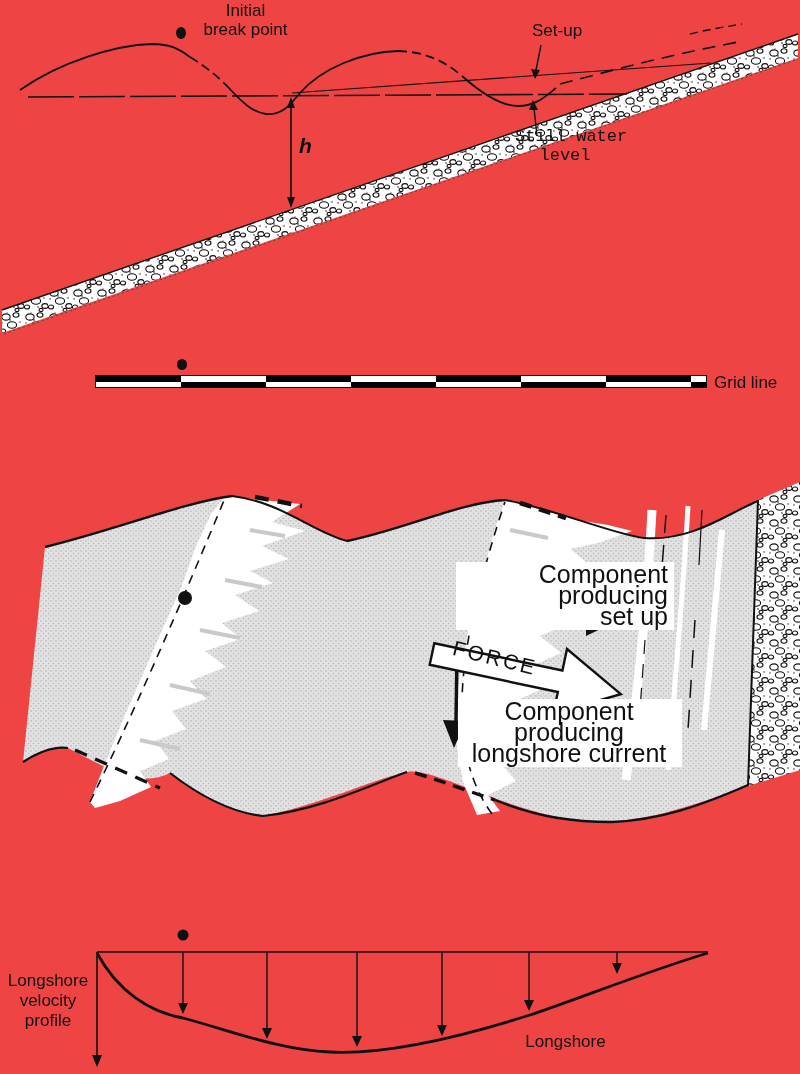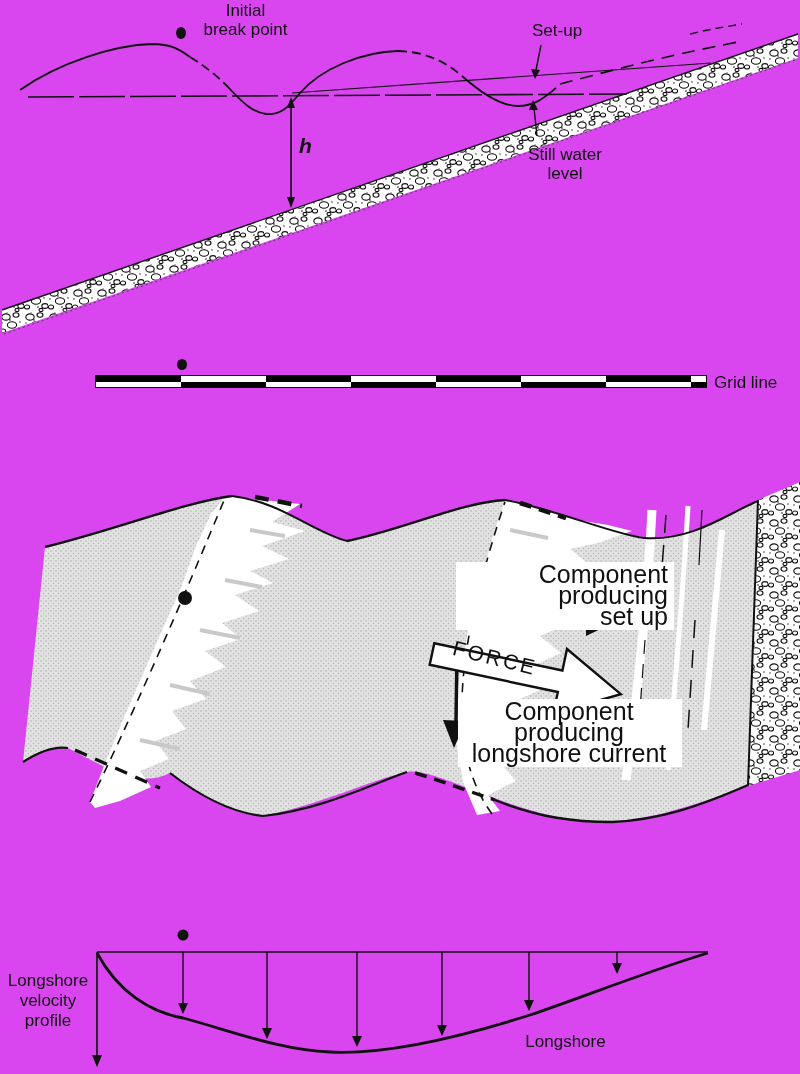--- a/index.html
+++ b/index.html
@@ -1,24 +1,24 @@
 <!DOCTYPE html>
 <html><head>
 <meta charset="utf-8">
 <style>
   html,body{margin:0;padding:0;background:#fff;}
-  #fig{position:relative;width:800px;height:1074px;background:#d946ef;overflow:hidden;
+  #fig{position:relative;width:800px;height:1074px;background:#ef4444;overflow:hidden;
        font-family:"Liberation Sans",sans-serif;color:#111;}
   #fig svg{position:absolute;left:0;}
   .lbl{position:absolute;color:#111;font-size:17px;line-height:19px;white-space:nowrap;}
   .center{text-align:center;}
   .lbl div{white-space:nowrap;}
   #lbl-initial{left:183px;top:1px;width:125px;}
   #lbl-setup{left:532px;top:21px;}
-  #lbl-stillwater{left:515px;top:145px;width:100px;}
+  #lbl-stillwater{left:515px;top:127px;width:100px;font-family:Liberation Mono, monospace;}
   #lbl-h{left:299px;top:136px;font-size:21px;font-style:italic;font-weight:bold;}
   #grid-dot{position:absolute;left:177px;top:359px;width:10px;height:11px;border-radius:50%;background:#111;}
   #grid-bar{position:absolute;left:95px;top:375px;width:612px;height:13px;border:1px solid #000;box-sizing:border-box;
     background-image:
       repeating-linear-gradient(90deg,#000 0 85px,#fff 85px 170px),
       repeating-linear-gradient(90deg,#fff 0 85px,#000 85px 170px);
     background-size:100% 6px,100% 6px;
     background-position:0 0,0 100%;
     background-repeat:repeat-x,repeat-x;}
   #lbl-gridline{left:714px;top:373px;}

